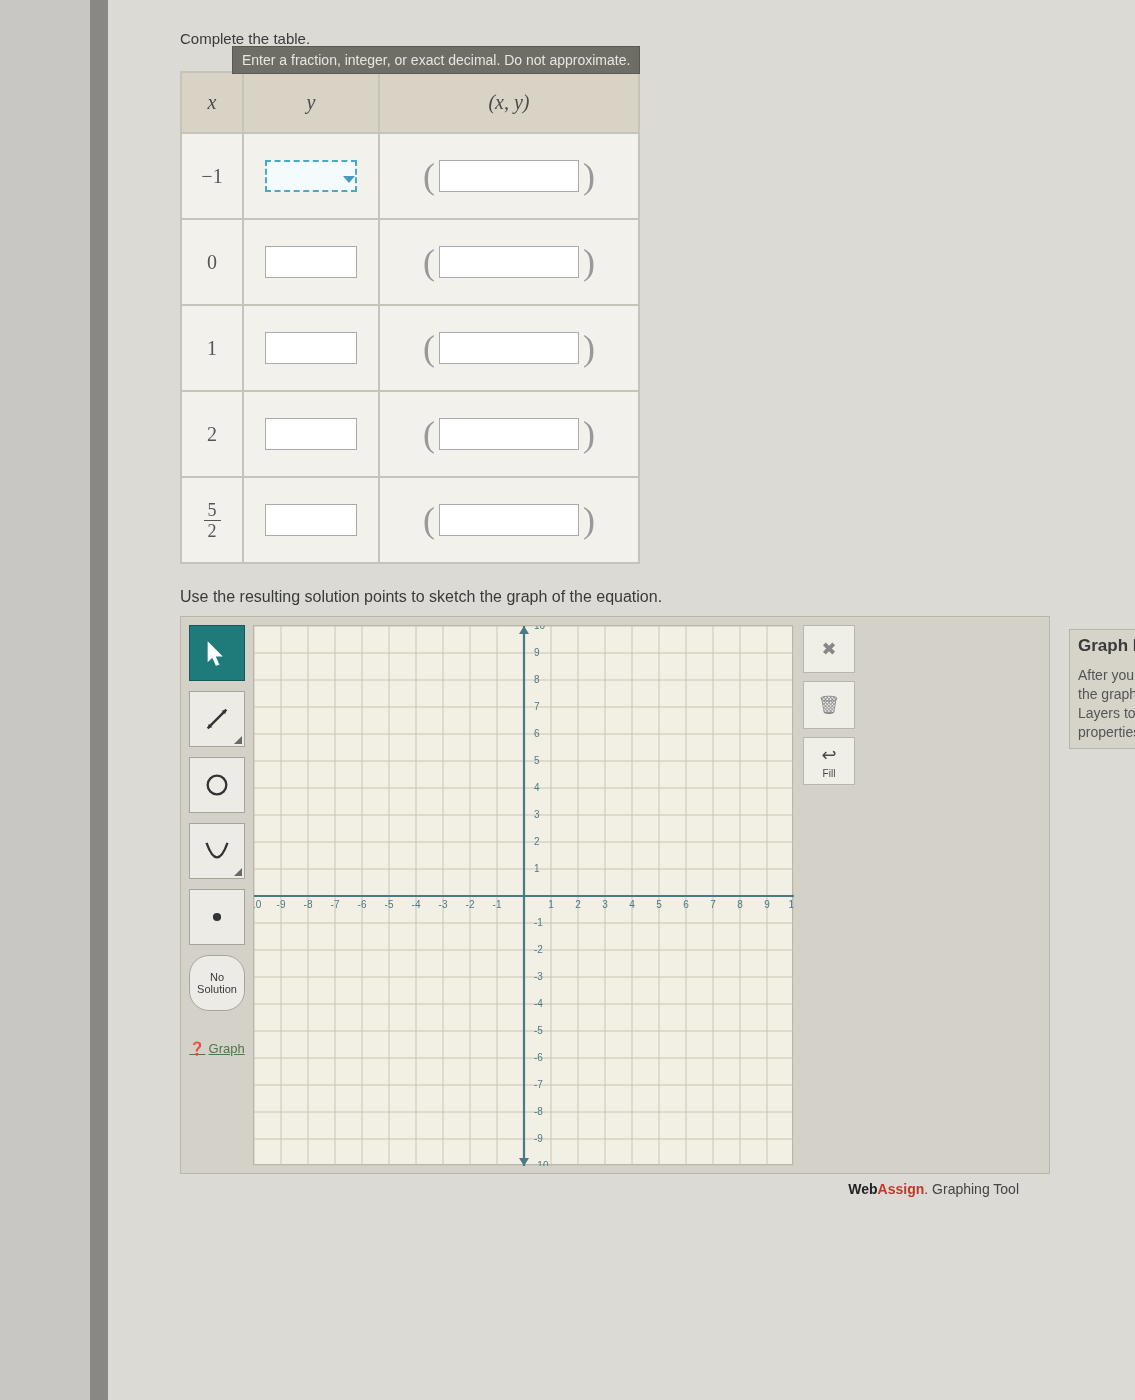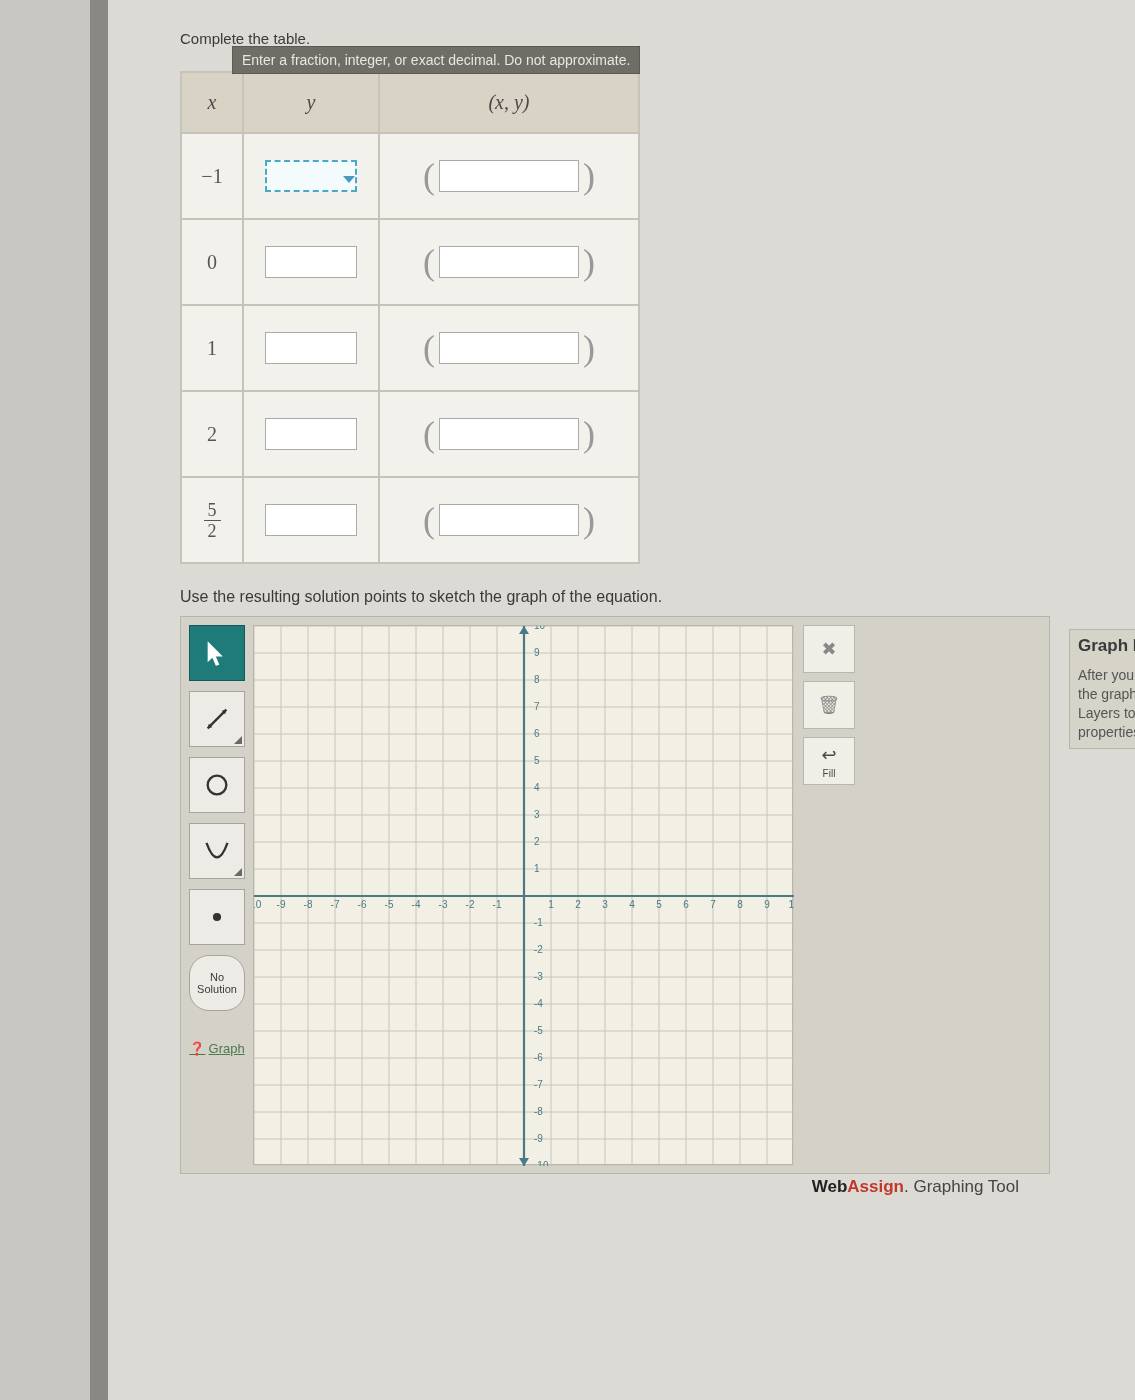--- a/index.html
+++ b/index.html
@@ -174,21 +174,21 @@
     background: #d6d3c9;
     border: 1px solid #b8b5ab;
     padding: 6px 8px;
     width: 200px;
   }
   .glayers .hd { font-size: 17px; font-weight: bold; color: #3a3a3a; margin-bottom: 10px; }
   .glayers .bd { font-size: 14px; color: #555; line-height: 1.35; }
   .footer-brand {
     position: absolute;
     right: 30px; bottom: -24px;
-    font-size: 17px; color: #444;
+    font-size: 14px; color: #444;
   }
   .footer-brand b { color: #222; }
   .footer-brand .a { color: #c0392b; font-weight: bold; }
 </style>
 </head>
 <body>
 
 <div class="page">
   <div class="left-edge"></div>
 

